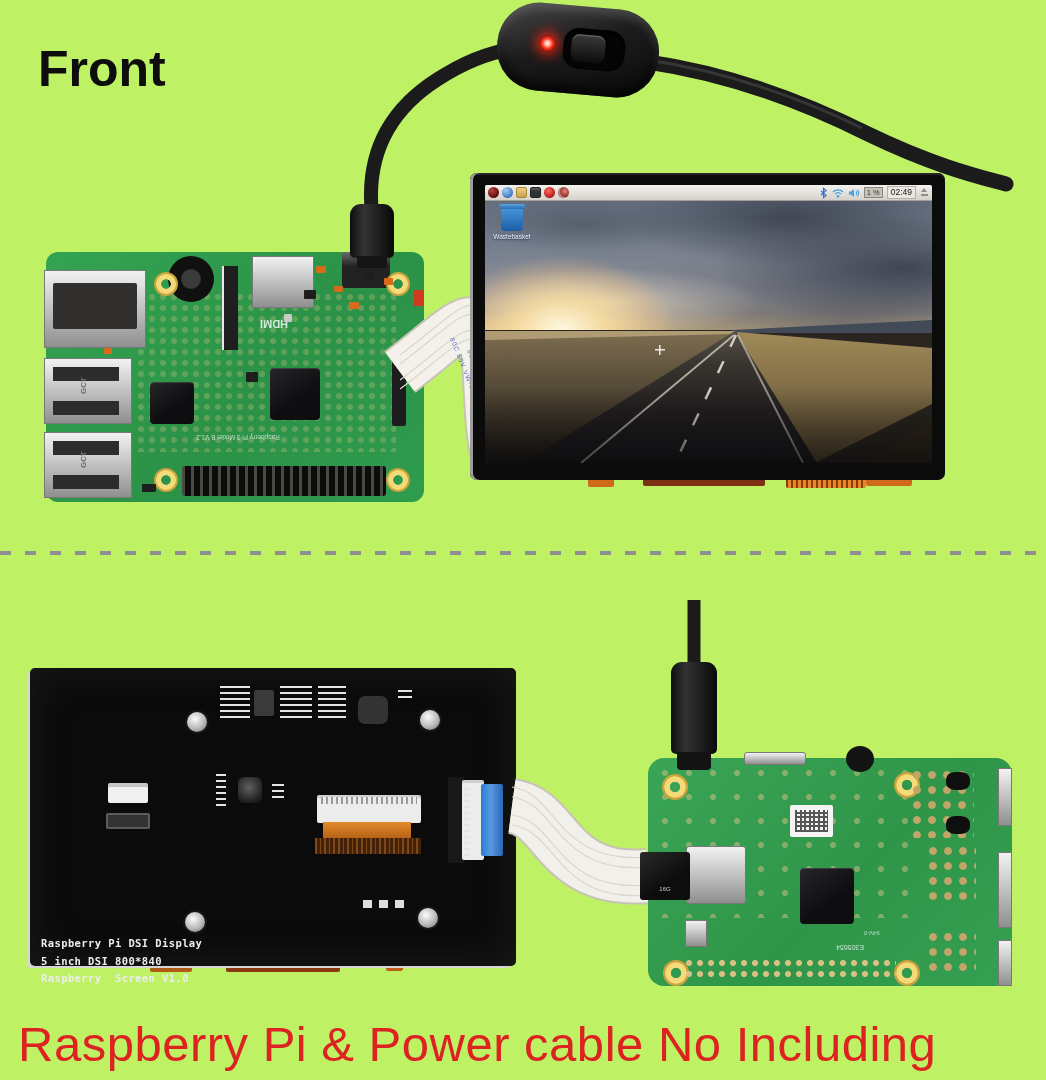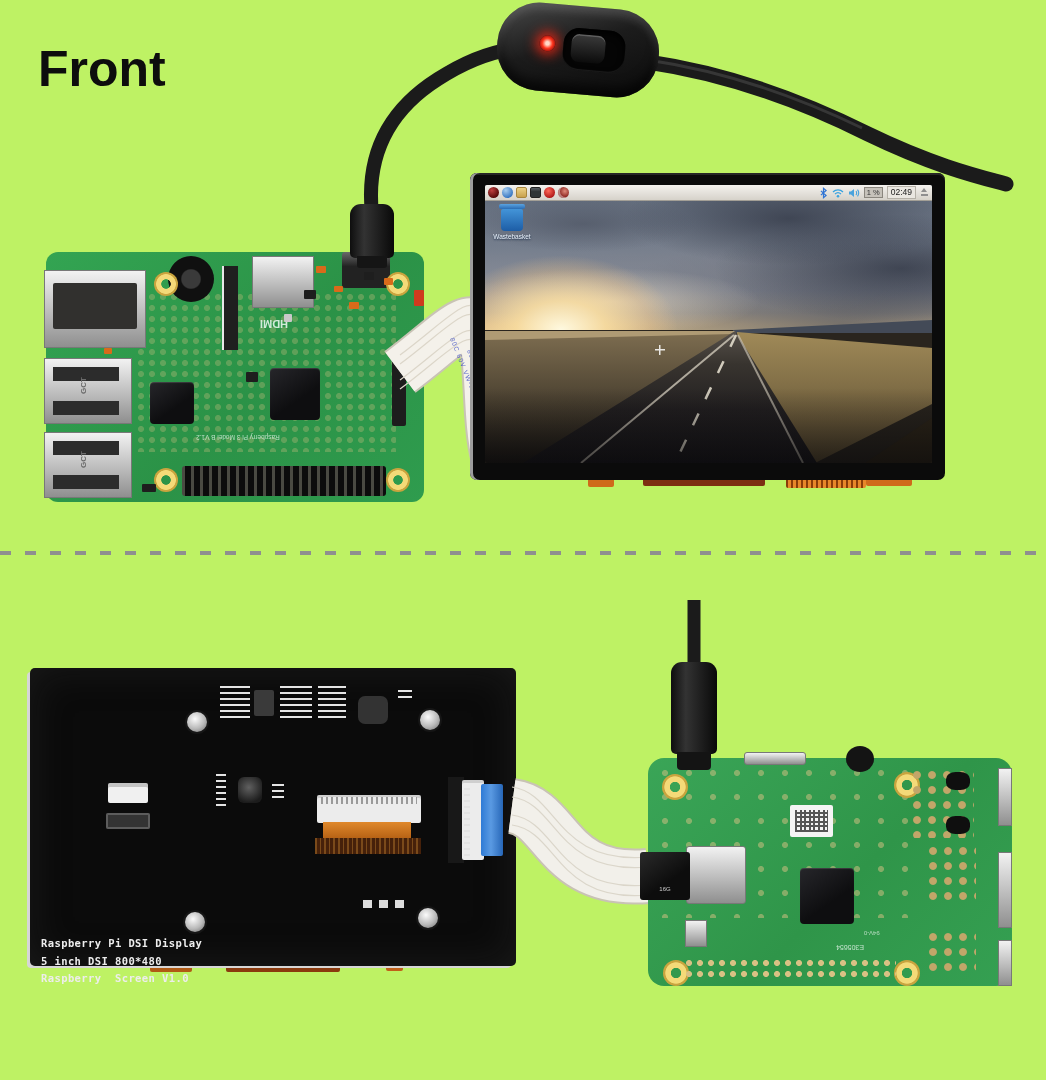--- a/index.html
+++ b/index.html
@@ -244,21 +244,21 @@
 
 
   <div class="ab" style="left:150px;top:958px;width:42px;height:14px;background:#b05a14;border-radius:2px;z-index:1;"></div>
   <div class="ab" style="left:226px;top:954px;width:114px;height:18px;background:#8a3a0e;border-radius:2px;z-index:1;"></div>
   <div class="ab" style="left:386px;top:958px;width:17px;height:13px;background:#c06018;border-radius:2px;z-index:1;"></div>
 
   <div class="ab panel" style="left:30px;top:668px;width:486px;height:298px;z-index:2;">
 
     <div class="ab print" style="left:11px;top:230px;margin-top:37px;">
       <div>Raspberry Pi DSI Display</div>
-      <div>5 inch DSI 800*480</div>
+      <div>5 inch DSI 800*840</div>
       <div>Raspberry  Screen V1.0</div>
     </div>
 
     <div class="ab screw" style="left:157px;top:44px;"></div>
     <div class="ab screw" style="left:390px;top:42px;"></div>
     <div class="ab screw" style="left:155px;top:244px;"></div>
     <div class="ab screw" style="left:388px;top:240px;"></div>
 
     <div class="ab icpads" style="left:190px;top:16px;width:30px;height:34px;"></div>
     <div class="ab" style="left:224px;top:22px;width:20px;height:26px;background:#3a3a3a;border-radius:2px;"></div>
@@ -336,14 +336,15 @@
     <div class="ab metal" style="left:350px;top:182px;width:14px;height:46px;"></div>
   </div>
 
   <div class="ab sdcard" style="left:640px;top:852px;width:50px;height:48px;z-index:6;">
     <div style="margin-top:34px;">16G</div>
   </div>
 
   <div class="ab plug" style="left:671px;top:662px;width:46px;height:92px;z-index:5;"></div>
   <div class="ab" style="left:677px;top:752px;width:34px;height:18px;background:#141414;border-radius:0 0 4px 4px;z-index:5;"></div>
 
+  <div class="ab notice" style="left:18px;top:1016px;">Raspberry Pi &amp; Power cable No Including</div>
 
 </div>
 
 </body></html>

